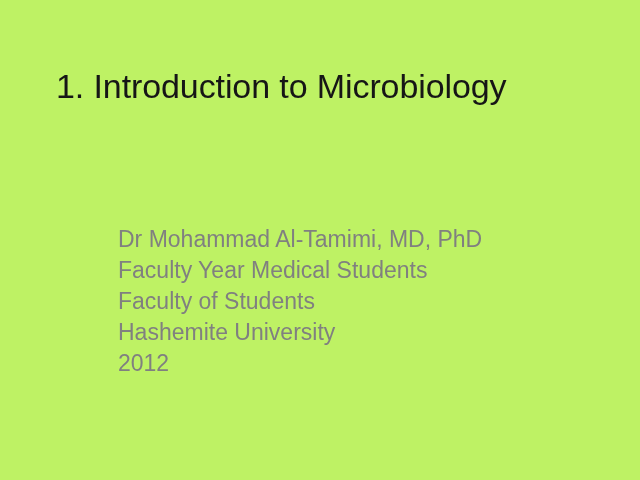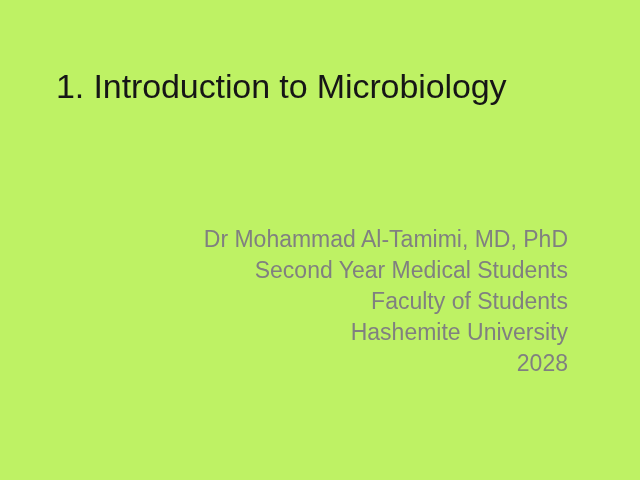--- a/index.html
+++ b/index.html
@@ -33,40 +33,40 @@
     color: #161616;
     letter-spacing: -0.1px;
     white-space: nowrap;
   }
 
   .slide-subtitle {
     position: absolute;
     left: 118px;
     top: 224px;
     width: 450px;
-    text-align: right;
+    text-align: left;
     font-size: 23px;
     line-height: 31px;
     font-weight: 400;
     color: #808080;
   }
 
   .subtitle-line {
     display: block;
     white-space: nowrap;
   }
 </style>
 </head>
 <body>
 
 <div class="slide">
 
   <div class="slide-title">1. Introduction to Microbiology</div>
 
   <div class="slide-subtitle">
     <span class="subtitle-line">Dr Mohammad Al-Tamimi, MD, PhD</span>
-    <span class="subtitle-line">Second Year Medical Students</span>
+    <span class="subtitle-line">Faculty Year Medical Students</span>
     <span class="subtitle-line">Faculty of Students</span>
     <span class="subtitle-line">Hashemite University</span>
-    <span class="subtitle-line">2028</span>
+    <span class="subtitle-line">2012</span>
   </div>
 
 </div>
 
 </body></html>

